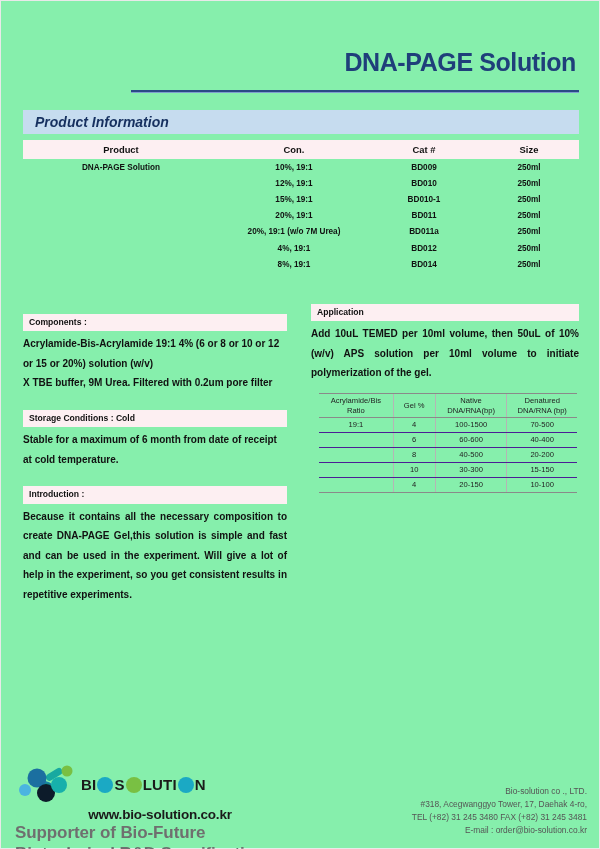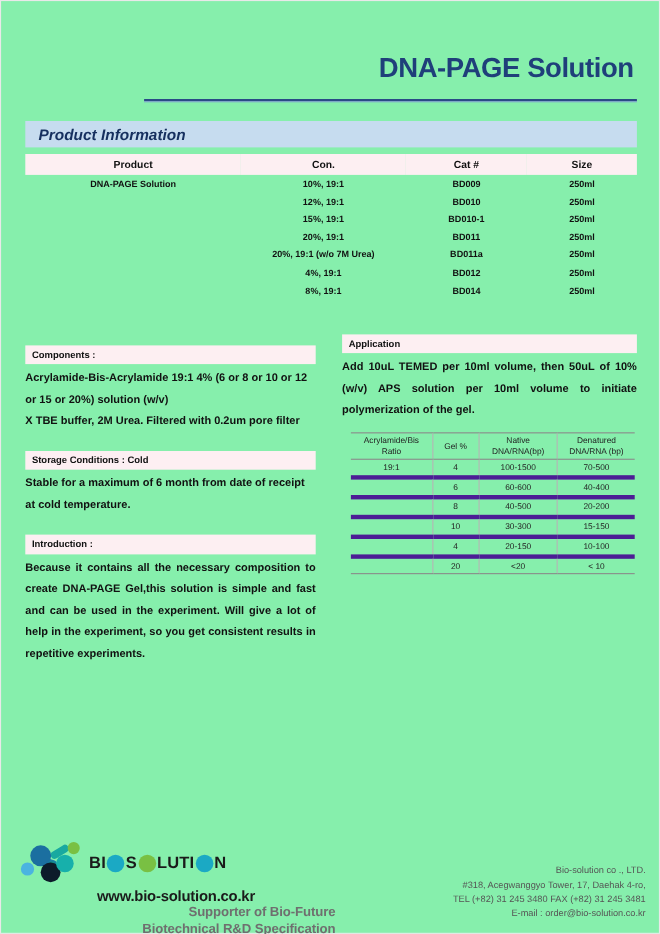--- a/index.html
+++ b/index.html
@@ -147,21 +147,21 @@
   .gel-table thead th {
     border-top: 1px solid #8a8a8a;
     border-bottom: 1px solid #8a8a8a;
     font-weight: normal;
   }
   .gel-table thead th.vl,
   .gel-table tbody td.vl {
     border-left: 1px solid #b5b5b5;
   }
   .gel-table tbody td {
-    border-bottom: 4px solid #4c1d95;
+    border-bottom: 1px solid #4c1d95;
   }
   .gel-table tbody tr:last-child td {
     border-bottom: 1px solid #8a8a8a;
   }
   .gw-1 { width: 74px; }
   .gw-2 { width: 42px; }
   .gw-3 { width: 71px; }
   .gw-4 { width: 71px; }
 
   
@@ -203,22 +203,22 @@
   .o-green { background: #79c043; }
   .logo-url {
     text-align: center;
     font-size: 13.5px;
     font-weight: bold;
     color: #1a1a1a;
     margin-top: 2px;
     letter-spacing: -0.2px;
   }
   .logo-tag {
-    text-align: right;
-    font-size: 12px;
+    text-align: left;
+    font-size: 17px;
     font-weight: bold;
     color: #6f6f6f;
     line-height: 1.25;
     letter-spacing: -0.1px;
   }
   .addr {
     position: absolute;
     right: 14px; top: 26px;
     width: 300px;
     text-align: right;
@@ -294,21 +294,21 @@
         <td>250ml</td>
       </tr>
     </tbody>
   </table>
 
   <div class="col-left">
 
     <div>
       <div class="pink-label">Components :</div>
       <div class="body-text">Acrylamide-Bis-Acrylamide 19:1 4% (6 or 8 or 10 or 12 or 15 or 20%) solution (w/v)</div>
-      <div class="body-text" style="padding-top:0;">X TBE buffer, 2M Urea. Filtered with 0.2um pore filter</div>
+      <div class="body-text" style="padding-top:0;">X TBE buffer, 9M Urea. Filtered with 0.2um pore filter</div>
     </div>
 
     <div class="block-gap"></div>
 
     <div>
       <div class="pink-label">Storage Conditions : Cold</div>
       <div class="body-text">Stable for a maximum of  6 month from date of receipt at cold temperature.</div>
     </div>
 
     <div class="block-gap"></div>
@@ -369,26 +369,20 @@
             <td></td>
             <td class="vl">10</td>
             <td class="vl">30-300</td>
             <td class="vl">15-150</td>
           </tr>
           <tr>
             <td></td>
             <td class="vl">4</td>
             <td class="vl">20-150</td>
             <td class="vl">10-100</td>
-          </tr>
-          <tr>
-            <td></td>
-            <td class="vl">20</td>
-            <td class="vl">&lt;20</td>
-            <td class="vl">&lt; 10</td>
           </tr>
         </tbody>
       </table>
     </div>
 
   </div>
 
   <div class="footer">
 
     <div class="logo-area">

